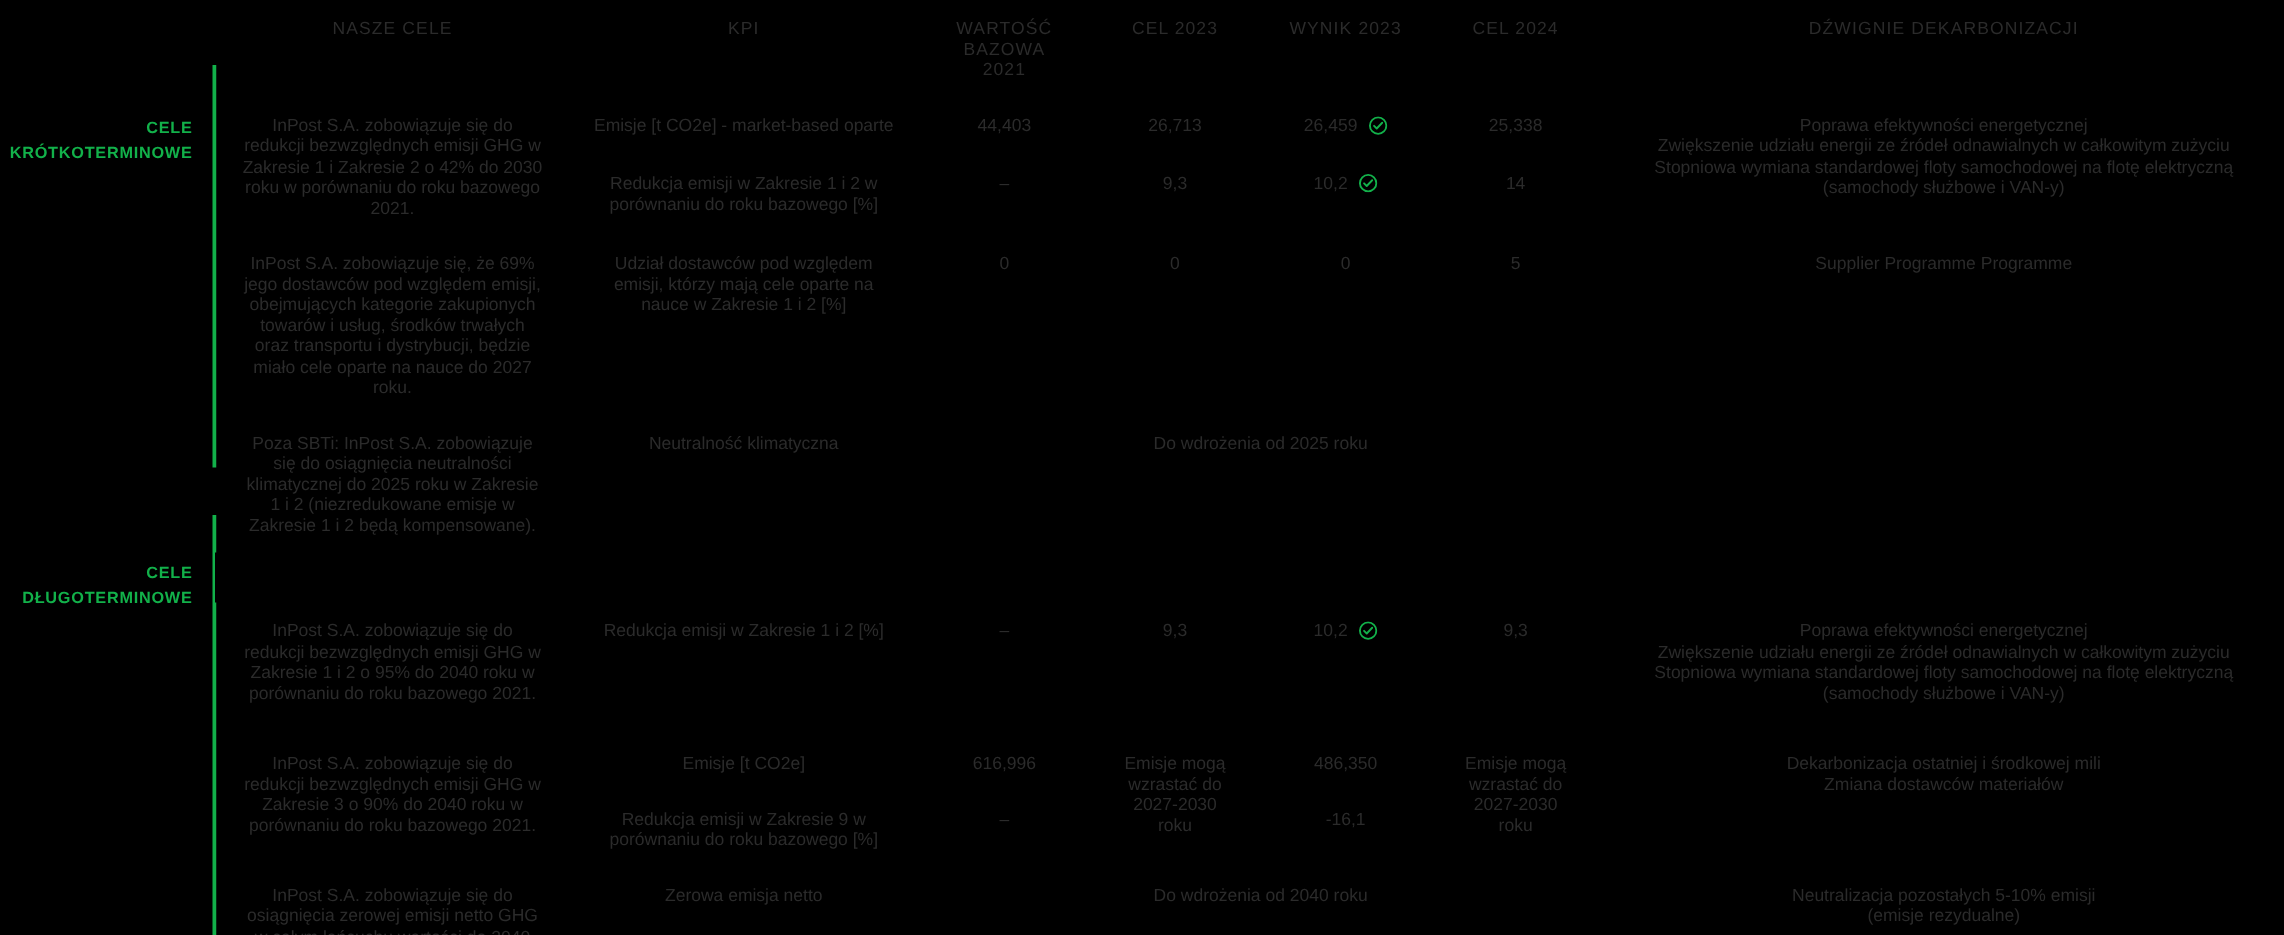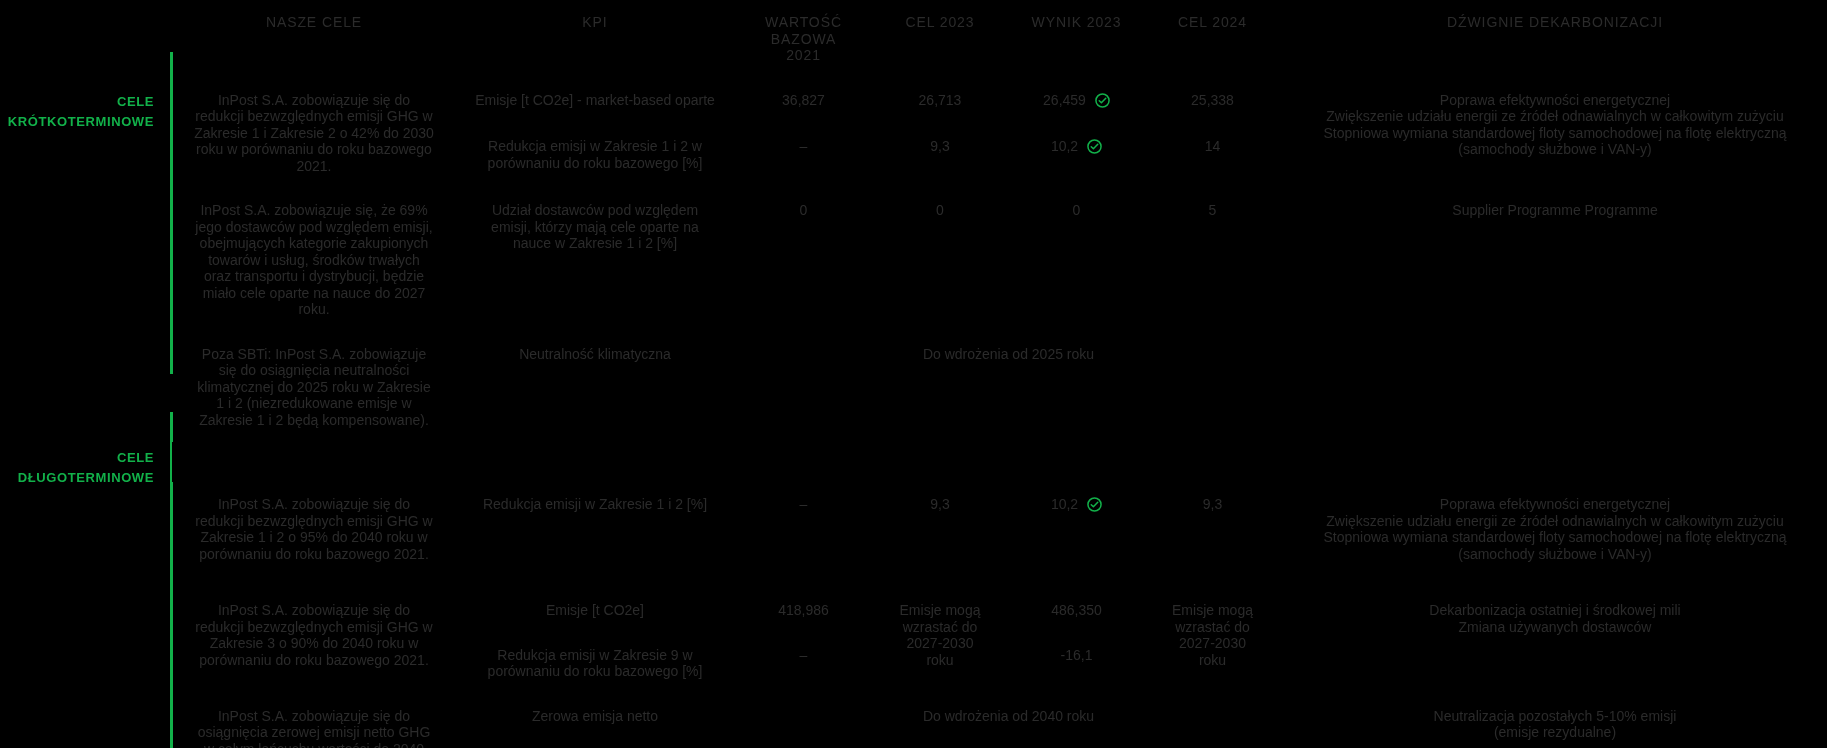--- a/index.html
+++ b/index.html
@@ -112,21 +112,21 @@
         <th class="vl">CEL 2024</th>
         <th class="vl">DŹWIGNIE DEKARBONIZACJI</th>
       </tr>
     </thead>
 
     <tbody>
 
       <tr>
         <td rowspan="2" class="wrap">InPost S.A. zobowiązuje się do redukcji bezwzględnych emisji GHG w Zakresie 1 i Zakresie 2 o 42% do 2030 roku w porównaniu do roku bazowego 2021.</td>
         <td class="vl wrap">Emisje [t CO2e] - market-based oparte</td>
-        <td class="vl num">36,827</td>
+        <td class="vl num">44,403</td>
         <td class="vl num">26,713</td>
         <td class="vl num"><span>26,459</span><span class="check"><svg width="15" height="15" viewBox="0 0 24 24">
                 <circle cx="12" cy="12" r="10.5" fill="none" stroke="#12b14a" stroke-width="2.4"></circle>
                 <path d="M6.8 12.3l3.4 3.4 7-7.4" fill="none" stroke="#12b14a" stroke-width="2.4" stroke-linecap="round" stroke-linejoin="round"></path>
               </svg></span></td>
         <td class="vl num">25,338</td>
         <td rowspan="2" class="vl wrap">Poprawa efektywności energetycznej
 Zwiększenie udziału energii ze źródeł odnawialnych w całkowitym zużyciu
 Stopniowa wymiana standardowej floty samochodowej na flotę elektryczną (samochody służbowe i VAN-y)</td>
       </tr>
@@ -183,30 +183,30 @@
               </svg></span></td>
         <td class="vl num">9,3</td>
         <td class="vl wrap">Poprawa efektywności energetycznej
 Zwiększenie udziału energii ze źródeł odnawialnych w całkowitym zużyciu
 Stopniowa wymiana standardowej floty samochodowej na flotę elektryczną (samochody służbowe i VAN-y)</td>
       </tr>
 
       <tr>
         <td rowspan="2" class="wrap hr-t">InPost S.A. zobowiązuje się do redukcji bezwzględnych emisji GHG w Zakresie 3 o 90% do 2040 roku w porównaniu do roku bazowego 2021.</td>
         <td class="vl wrap hr-t">Emisje [t CO2e]</td>
-        <td class="vl num hr-t">418,986</td>
+        <td class="vl num hr-t">616,996</td>
         <td rowspan="2" class="vl wrap hr-t">Emisje mogą
 wzrastać do
 2027-2030 roku</td>
         <td class="vl num hr-t">486,350</td>
         <td rowspan="2" class="vl wrap hr-t">Emisje mogą
 wzrastać do
 2027-2030 roku</td>
         <td rowspan="2" class="vl wrap hr-t">Dekarbonizacja ostatniej i środkowej mili
-Zmiana używanych dostawców</td>
+Zmiana dostawców materiałów</td>
       </tr>
 
       <tr>
         <td class="vl wrap hr-t">Redukcja emisji w Zakresie 9 w porównaniu do roku bazowego [%]</td>
         <td class="vl num hr-t">–</td>
         <td class="vl num hr-t">-16,1</td>
       </tr>
 
       <tr>
         <td class="wrap hr-t" style="height:110px">InPost S.A. zobowiązuje się do osiągnięcia zerowej emisji netto GHG w całym łańcuchu wartości do 2040 roku.</td>

